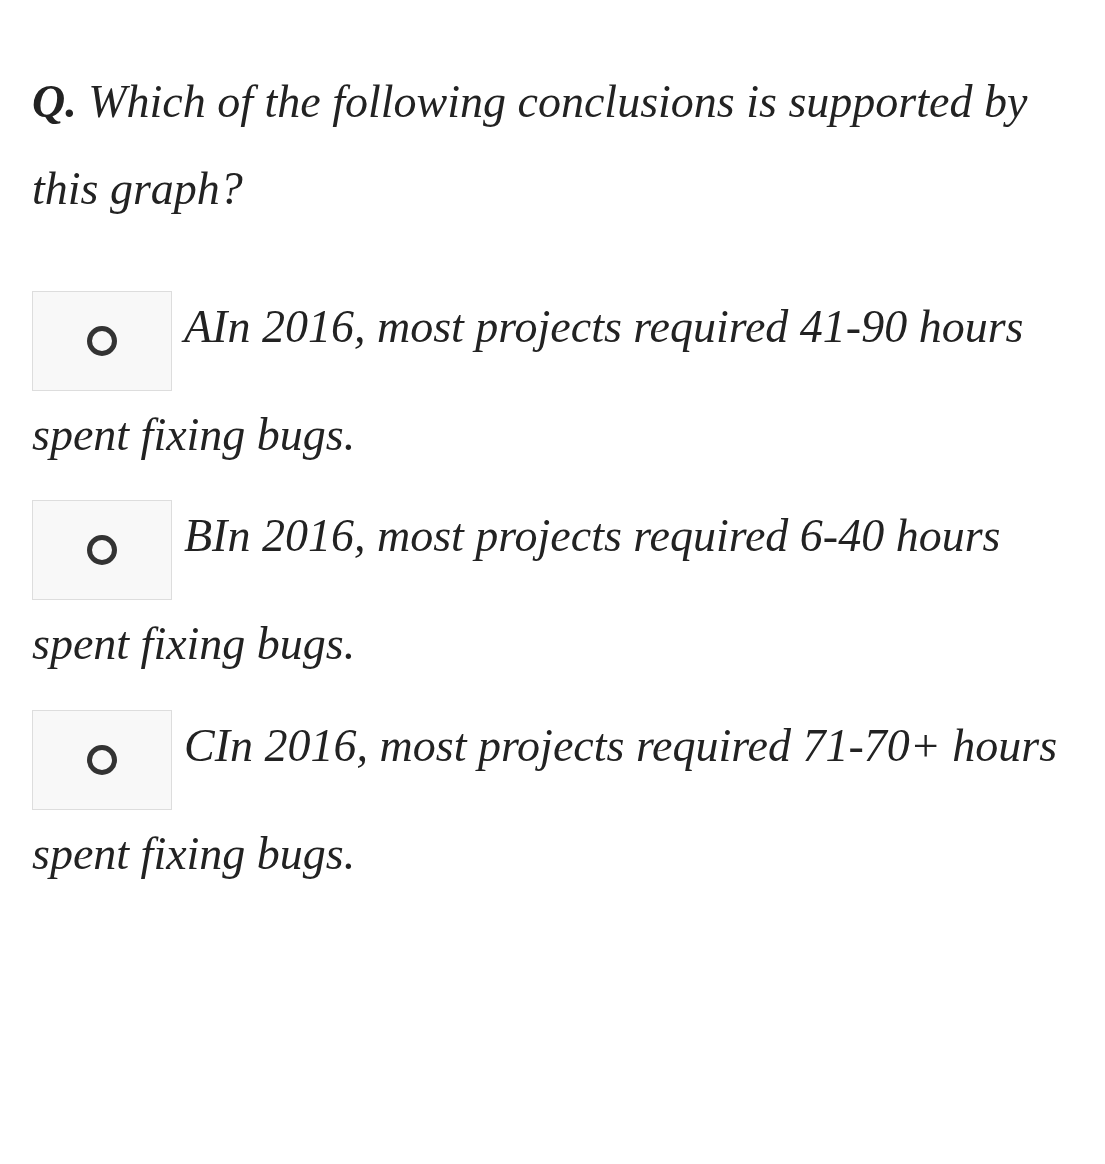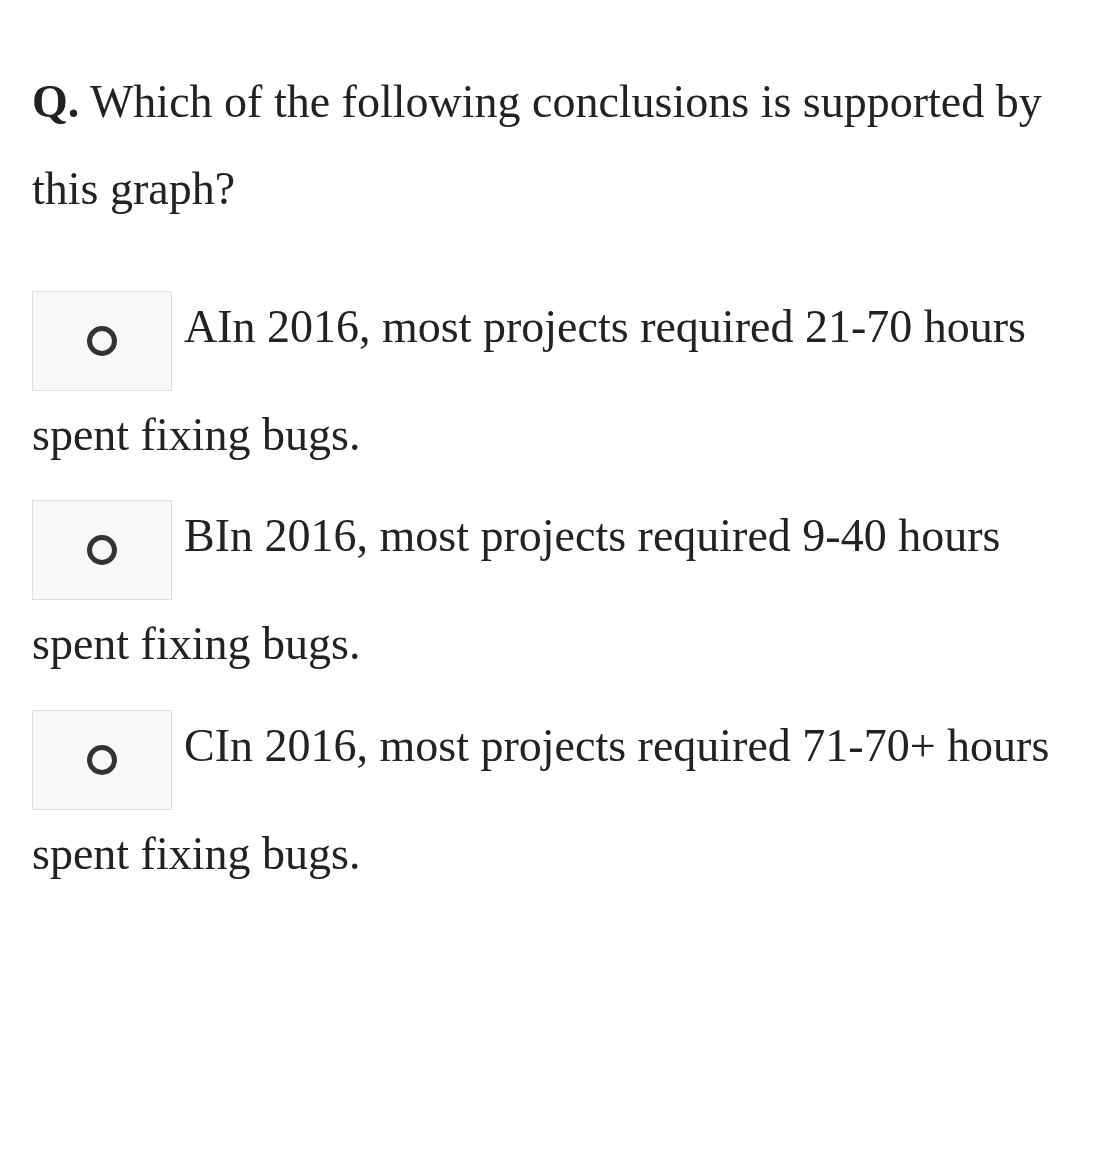--- a/index.html
+++ b/index.html
@@ -1,18 +1,19 @@
 <!DOCTYPE html>
 <html><head>
   <meta charset="utf-8">
   <style>
     * {
       margin: 0;
       padding: 0;
       box-sizing: border-box;
+      font-style: italic;
     }
     body {
       font-family: Georgia, 'Times New Roman', serif;
       font-size: 46px;
       line-height: 1.9;
       color: #222222;
       padding: 58px 32px 32px 32px;
       background: #ffffff;
       width: 1105px;
     }
@@ -59,26 +60,26 @@
 <body>
 
 <div class="question">
   <span class="question-prefix">Q.</span>
   <span>Which of the following conclusions is supported by this graph?</span>
 </div>
 
 <div class="option-block">
   <span class="radio-box">
     <span class="radio-circle"></span>
-  </span><span class="option-letter">A</span><span class="option-text-wrap">In 2016, most projects required 21-70 hours spent fixing bugs.</span>
+  </span><span class="option-letter">A</span><span class="option-text-wrap">In 2016, most projects required 41-90 hours spent fixing bugs.</span>
 </div>
 
 <div class="option-block">
   <span class="radio-box">
     <span class="radio-circle"></span>
-  </span><span class="option-letter">B</span><span class="option-text-wrap">In 2016, most projects required 9-40 hours spent fixing bugs.</span>
+  </span><span class="option-letter">B</span><span class="option-text-wrap">In 2016, most projects required 6-40 hours spent fixing bugs.</span>
 </div>
 
 <div class="option-block">
   <span class="radio-box">
     <span class="radio-circle"></span>
   </span><span class="option-letter">C</span><span class="option-text-wrap">In 2016, most projects required 71-70+ hours spent fixing bugs.</span>
 </div>
 
 </body></html>

